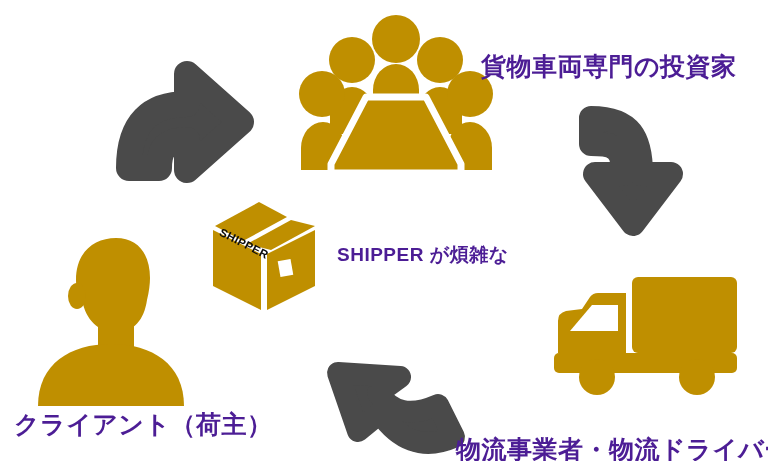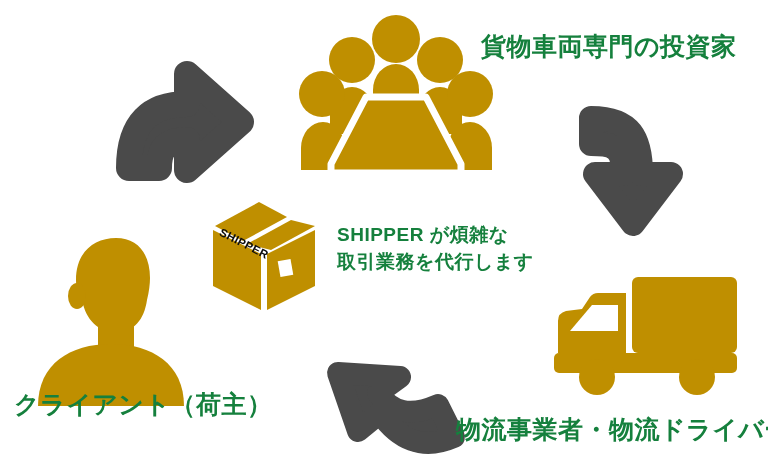--- a/index.html
+++ b/index.html
@@ -22,24 +22,25 @@
     height: 461px;
   }
 
   
   .node { position: absolute; }
 
   
   .label {
     position: absolute;
     font-weight: 700;
-    color: #15803d;
+    color: #4c1d95;
     letter-spacing: 0.5px;
     white-space: nowrap;
     line-height: 1.32;
+    margin-top: 20px;
   }
   #label-investor {
     left: 481px;
     top: 30px;
     font-size: 25px;
   }
   #label-client {
     left: 14px;
     top: 388px;
     font-size: 25px;
@@ -154,21 +155,20 @@
         <path d="M42 48 L86 24 L110 30 L66 54 Z"></path>
 
         <rect x="74" y="64" width="13" height="16" fill="#ffffff" transform="rotate(-10 80 72)"></rect>
       </g>
     </svg>
     <div class="box-text">SHIPPER</div>
   </div>
 
   <div class="label" id="label-center">
     <span class="line">SHIPPER が煩雑な</span>
-    <span class="line">取引業務を代行します</span>
   </div>
 
   <div class="node" id="icon-client">
     <svg viewBox="0 0 166 178" xmlns="http://www.w3.org/2000/svg" aria-hidden="true">
       <g fill="#BF8F00">
 
         <path d="M48 52
                  C 48 24, 66 10, 88 10
                  C 110 10, 122 26, 122 50
                  C 122 56, 121 64, 119 72

